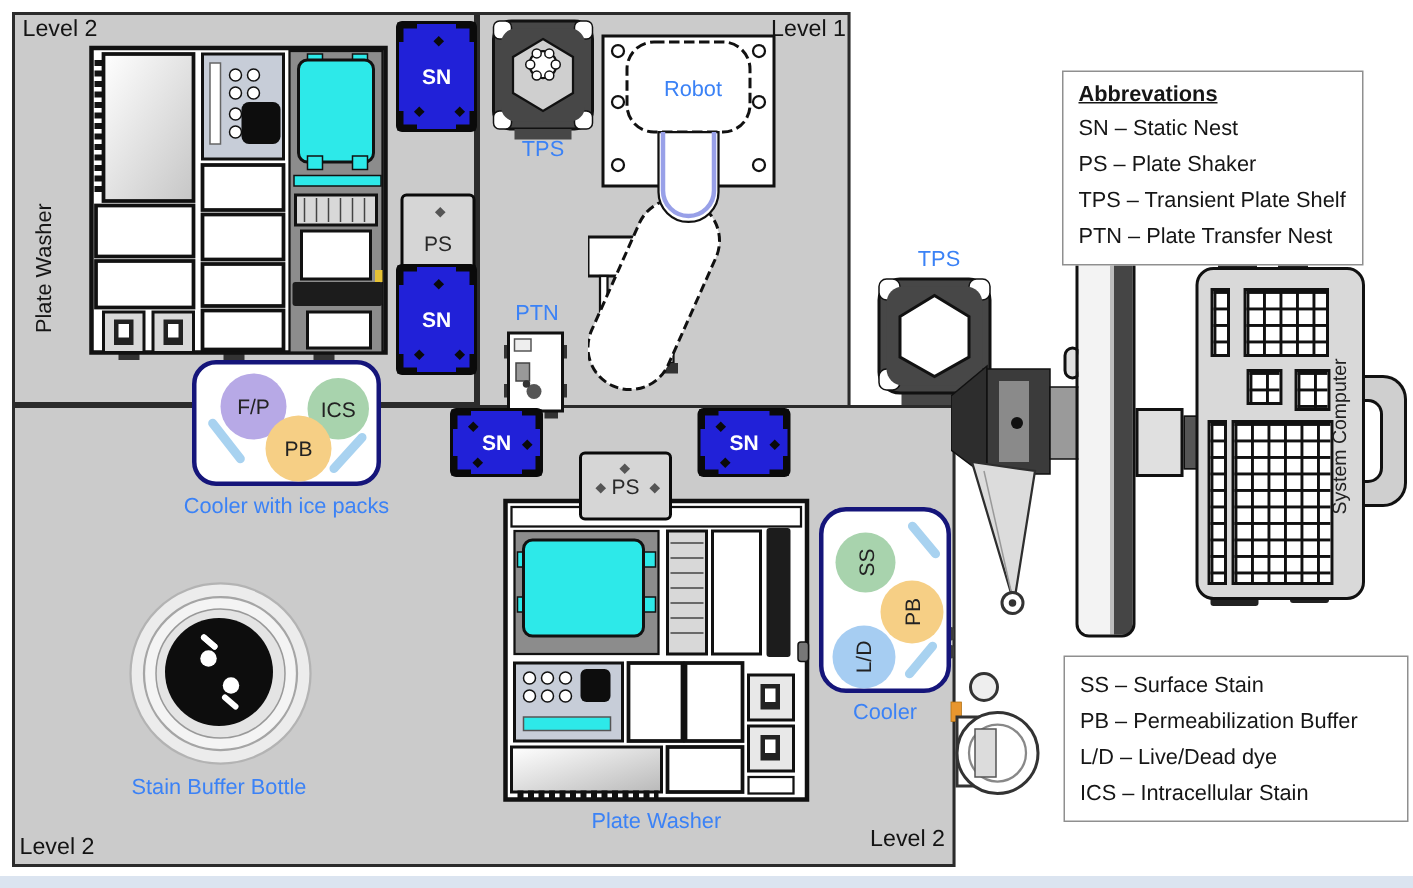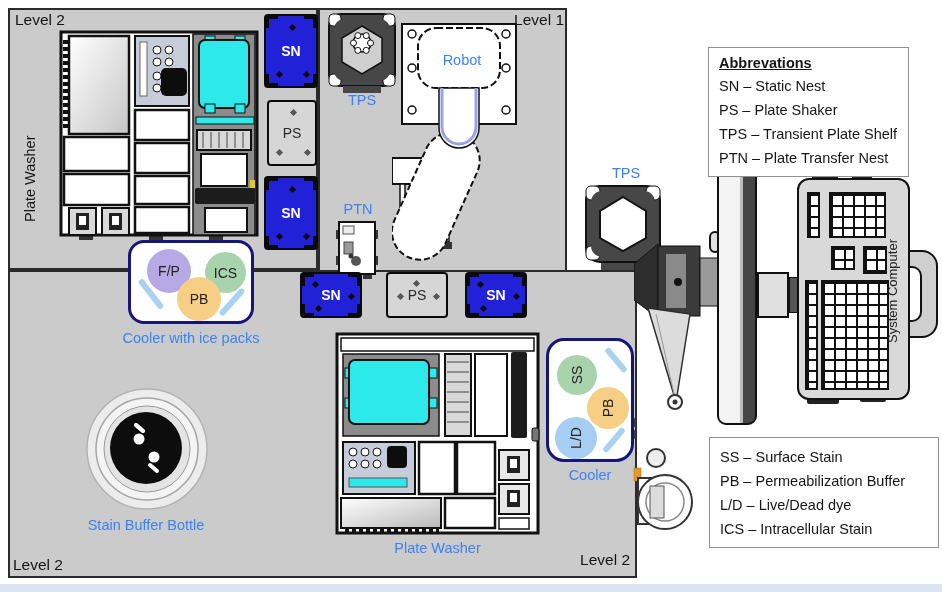--- a/index.html
+++ b/index.html
@@ -7,21 +7,21 @@
          font-family:"Liberation Sans",sans-serif;color:#161616;}
   .panel{position:absolute;background:var(--panel-gray);border:2.5px solid #2b2b2b;box-sizing:border-box;}
   .lbl{position:absolute;font-size:14.5px;color:#3b82f6;white-space:nowrap;}
   .lvl{position:absolute;font-size:15.5px;color:#141414;}
   .center{text-align:center;white-space:nowrap;}
   .vlabel{position:absolute;writing-mode:vertical-rl;transform:rotate(180deg);font-size:14.5px;color:#161616;}
   
   .nest{position:absolute;border:2.5px solid #0a0a0a;border-radius:4px;box-sizing:border-box;
         display:flex;align-items:center;justify-content:center;z-index:5;}
   .sn{background:var(--sn-blue);color:#fff;font-weight:bold;font-size:14px;align-items:center;}
-  .ps{background:#d6d6d6;color:#2a2a2a;font-size:14px;}
+  .ps{background:#d6d6d6;color:#2a2a2a;font-size:14px;margin-top:29px;}
   .k{position:absolute;width:9px;height:9px;border:0 solid #0a0a0a;}
   .k1{left:-1px;top:-1px;border-left-width:4px;border-top-width:4px;}
   .k2{right:-1px;top:-1px;border-right-width:4px;border-top-width:4px;}
   .k3{left:-1px;bottom:-1px;border-left-width:4px;border-bottom-width:4px;}
   .k4{right:-1px;bottom:-1px;border-right-width:4px;border-bottom-width:4px;}
   .d{position:absolute;width:5px;height:5px;background:#0a0a0a;transform:rotate(45deg);}
   .dg{background:#555;}
   
   .cooler{position:absolute;background:#fff;border:3.5px solid var(--cooler-navy);border-radius:16px;
           box-sizing:border-box;z-index:6;}

